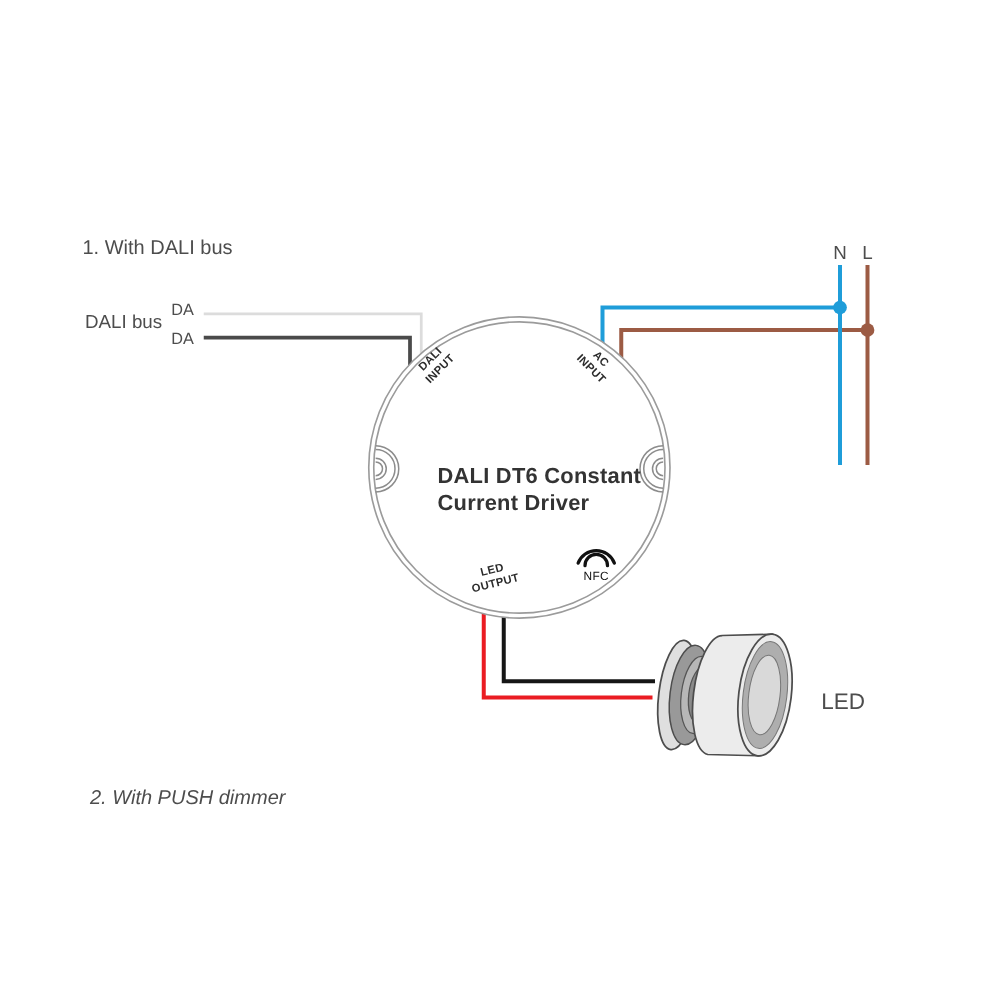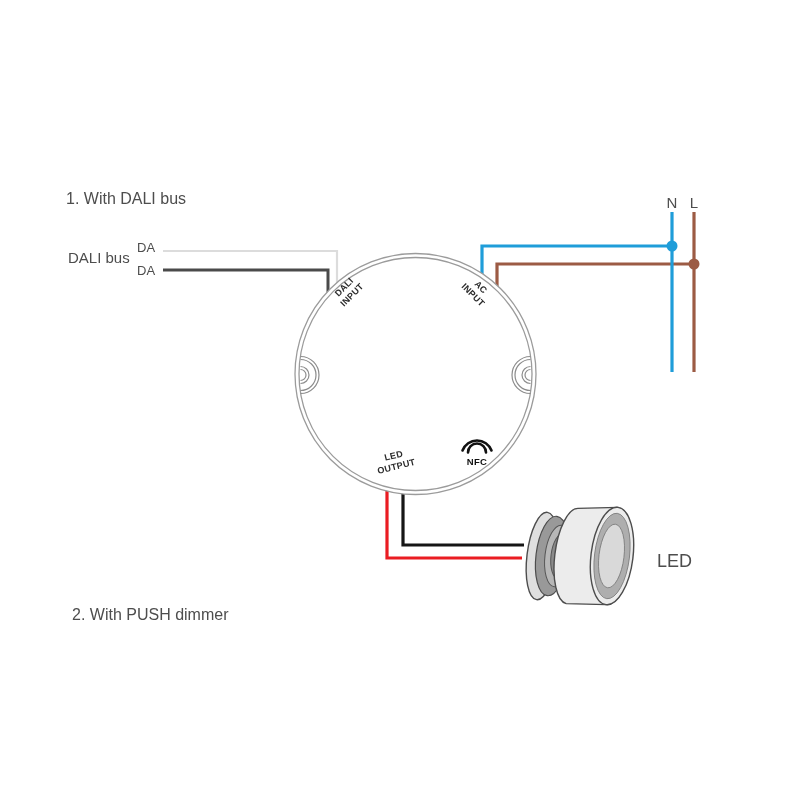--- a/index.html
+++ b/index.html
@@ -30,21 +30,21 @@
     font-size: 9px; font-weight: bold; line-height: 10.5px;
     color: #2b2b2b; text-align: center; letter-spacing: 0.3px;
     white-space: nowrap;
   }
   .port-dali { left: 348px; top: 291px; transform: translate(-50%,-50%) rotate(-45deg); }
   .port-ac   { left: 477px; top: 291px; transform: translate(-50%,-50%) rotate(45deg); }
   .port-led  { left: 395px; top: 461px; transform: translate(-50%,-50%) rotate(-14deg); }
   .nfc-text {
     position: absolute; left: 477px; top: 456px;
     transform: translateX(-50%);
-    font-size: 9.5px; font-weight: bold; color: #111111;
+    font-size: 9.5px; font-weight: normal; color: #111111;
     letter-spacing: 0.3px;
     text-align: center;
   }
 </style>
 </head>
 <body>
 
 <div class="stage">
 
   <svg width="800" height="800" viewBox="0 0 800 800">
@@ -99,32 +99,36 @@
 
   <div class="lbl section-title" style="left:66px; top:190px;">1. With DALI bus</div>
 
   <div class="lbl bus-label" style="left:68px; top:249px;">DALI bus</div>
   <div class="lbl da-label" style="left:137px; top:240px;">DA</div>
   <div class="lbl da-label" style="left:137px; top:263px;">DA</div>
 
   <div class="lbl nl-label" style="left:672px; top:194px;">N</div>
   <div class="lbl nl-label" style="left:694px; top:194px;">L</div>
 
+  <div class="driver-title">
+    <div>DALI DT6 Constant</div>
+    <div>Current Driver</div>
+  </div>
 
   <div class="port-label port-dali">
     <div>DALI</div>
     <div>INPUT</div>
   </div>
   <div class="port-label port-ac">
     <div>AC</div>
     <div>INPUT</div>
   </div>
   <div class="port-label port-led">
     <div>LED</div>
     <div>OUTPUT</div>
   </div>
 
   <div class="nfc-text">NFC</div>
 
   <div class="lbl led-label" style="left:657px; top:551px;">LED</div>
 
-  <div class="lbl section-title" style="left:72px; top:606px;">2. With PUSH dimmer</div>
+  <div class="lbl section-title" style="left:72px; top:630px;font-style:italic;">2. With PUSH dimmer</div>
 </div>
 
 </body></html>

